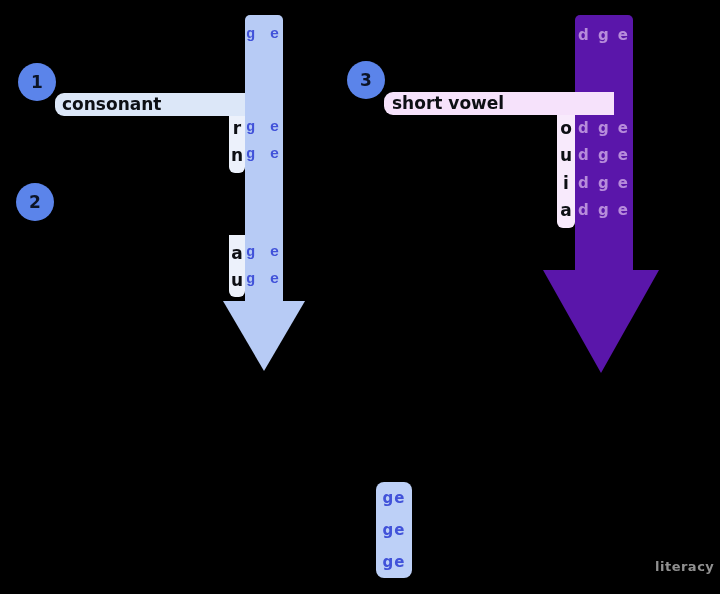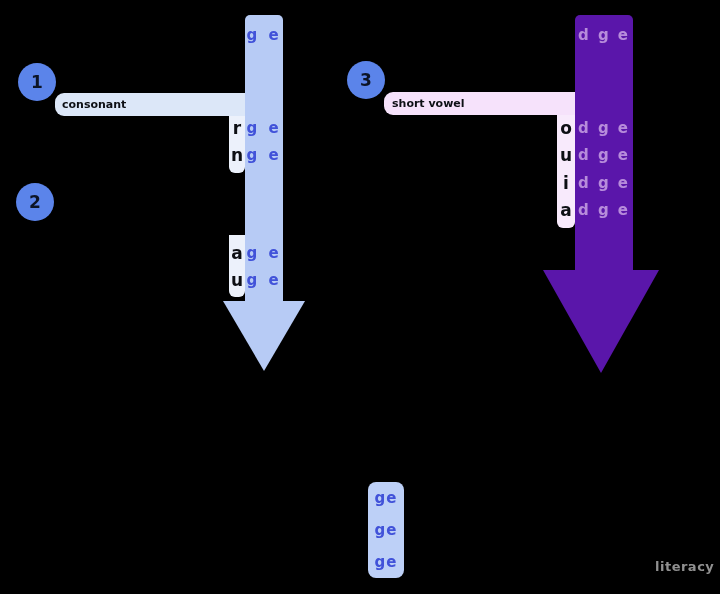--- a/index.html
+++ b/index.html
@@ -10,42 +10,42 @@
   .abs{position:absolute;}
 
   
   .shaft-left{left:245px;top:15px;width:38px;height:288px;background:#b7cbf5;border-radius:5px 5px 0 0;}
   .head-left{left:223px;top:301px;width:0;height:0;border-left:41px solid transparent;border-right:41px solid transparent;border-top:70px solid #b7cbf5;}
   .shaft-right{left:575px;top:15px;width:58px;height:257px;background:#5a16aa;border-radius:5px 5px 0 0;}
   .head-right{left:543px;top:270px;width:0;height:0;border-left:58px solid transparent;border-right:58px solid transparent;border-top:103px solid #5a16aa;}
 
   
   .sfx{height:22px;line-height:22px;text-align:center;font-size:15px;}
-  .sfx-blue{color:#4152d9;letter-spacing:3px;width:38px;left:245px;}
+  .sfx-blue{color:#4152d9;letter-spacing:3px;width:38px;left:245px;font-family:Liberation Mono, monospace;}
   .sfx-purple{color:#b78cdb;letter-spacing:2px;width:58px;left:575px;}
 
   
   .badge{width:38px;height:38px;border-radius:50%;background:#5b84ea;color:#0c1426;
          font-size:17px;line-height:38px;text-align:center;}
 
   
-  .bar{height:23px;line-height:23px;font-size:11px;color:#0d0f14;border-radius:9px 0 0 9px;}
+  .bar{height:23px;line-height:23px;font-size:17px;color:#0d0f14;border-radius:9px 0 0 9px;}
   .bar-blue{background:#dce7f8;left:55px;width:190px;padding-left:7px;box-sizing:border-box;}
-  .bar-pink{background:#f6e2fb;left:384px;width:191px;padding-left:8px;box-sizing:border-box;}
+  .bar-pink{background:#f6e2fb;left:384px;width:230px;padding-left:8px;box-sizing:border-box;}
 
   
   .col{border-radius:0 0 6px 6px;}
   .col-blue{background:#ecf1fb;left:229px;width:16px;}
   .col-pink{background:#f8eafc;left:557px;width:18px;}
   .blk{height:22px;line-height:22px;text-align:center;font-size:17px;color:#0d0f14;}
   .blk-blue{left:229px;width:16px;}
   .blk-pink{left:557px;width:18px;}
 
   
-  .result{left:368px;top:482px;width:36px;height:96px;background:#bdd0f7;border-radius:8px;}
+  .result{left:376px;top:482px;width:36px;height:96px;background:#bdd0f7;border-radius:8px;}
   .result-row{height:32px;line-height:32px;text-align:center;font-size:15px;letter-spacing:1px;color:#4152d9;}
 
   .watermark{left:655px;top:559px;font-size:13px;font-weight:700;color:#909090;
              letter-spacing:0.5px;filter:blur(0.4px);}
 </style>
 </head>
 <body>
 
 <div class="canvas">
 

